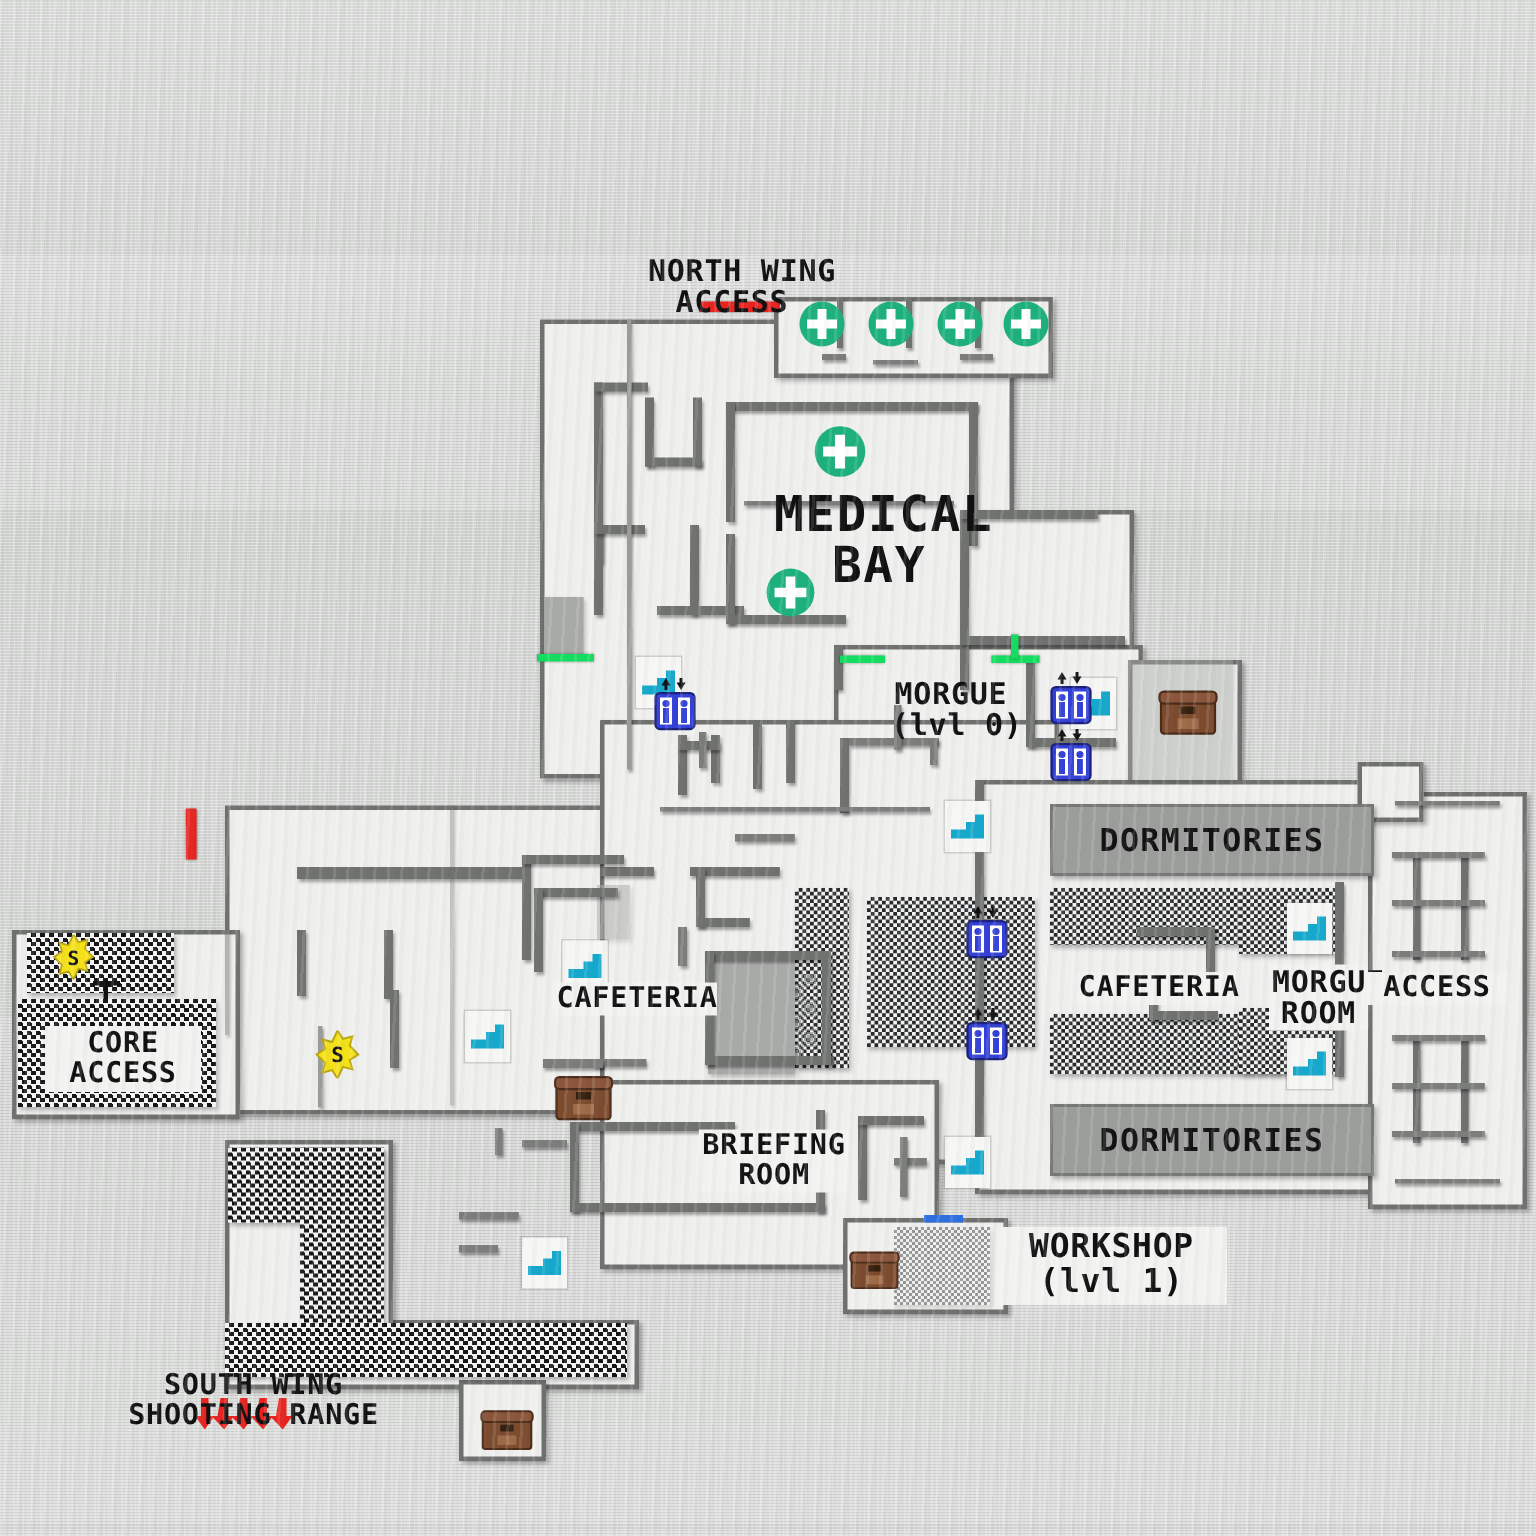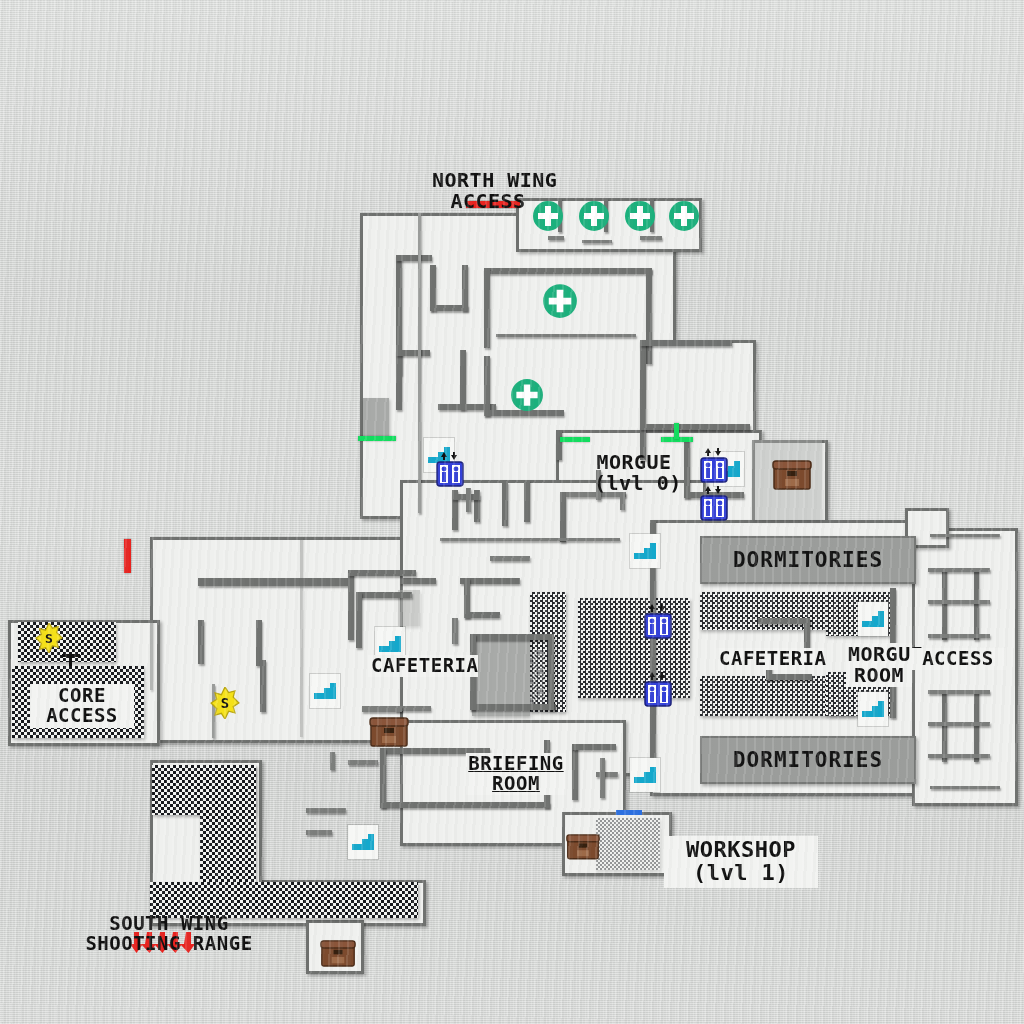--- a/index.html
+++ b/index.html
@@ -465,40 +465,42 @@
         <path d="M30 0h5v12h4l-6.5 9L24 12h4z"></path>
           <path d="M43 0h5v12h4l-6.5 9L37 12h4z"></path>
         <path d="M56 0h5v12h4l-6.5 9L50 12h4z"></path>
       </g>
     </svg>
   </div>
 
   <div class="lbl nb sm" style="left:432px;top:170px;width:112px;">NORTH WING
 ACCESS</div>
 
+  <div class="lbl nb big" style="left:516px;top:326px;width:140px;">MEDICAL
+BAY</div>
 
   <div class="lbl nb sm" style="left:594px;top:452px;width:80px;">MORGUE
 (lvl 0)</div>
 
   <div class="lbl med" style="left:368px;top:655px;width:104px;padding:1px 3px;">CAFETERIA</div>
 
   <div class="lbl med" style="left:716px;top:648px;width:104px;padding:1px 3px;">CAFETERIA</div>
 
 
-  <div class="lbl med" style="left:466px;top:753px;width:96px;padding:1px 2px;text-decoration:underline;">BRIEFING
+  <div class="lbl med" style="left:466px;top:753px;width:96px;padding:1px 2px;">BRIEFING
 ROOM</div>
 
   <div class="lbl sm" style="left:846px;top:643px;width:62px;padding:1px 2px;">MORGUE
 ROOM</div>
 
   <div class="lbl med" style="left:910px;top:648px;width:92px;padding:1px 2px;">ACCESS</div>
 
   <div class="lbl med" style="left:30px;top:684px;width:98px;padding:2px 3px;">CORE
 ACCESS</div>
 
-  <div class="lbl med" style="left:664px;top:836px;width:146px;padding:3px 4px;font-size:22px;">WORKSHOP
+  <div class="lbl med" style="left:664px;top:818px;width:146px;padding:3px 4px;font-size:22px;">WORKSHOP
 (lvl 1)</div>
 
   <div class="lbl nb med" style="left:84px;top:914px;width:170px;">SOUTH WING
 SHOOTING RANGE</div>
 
   <div id="grain2"></div>
 </div>
 
 </body></html>

